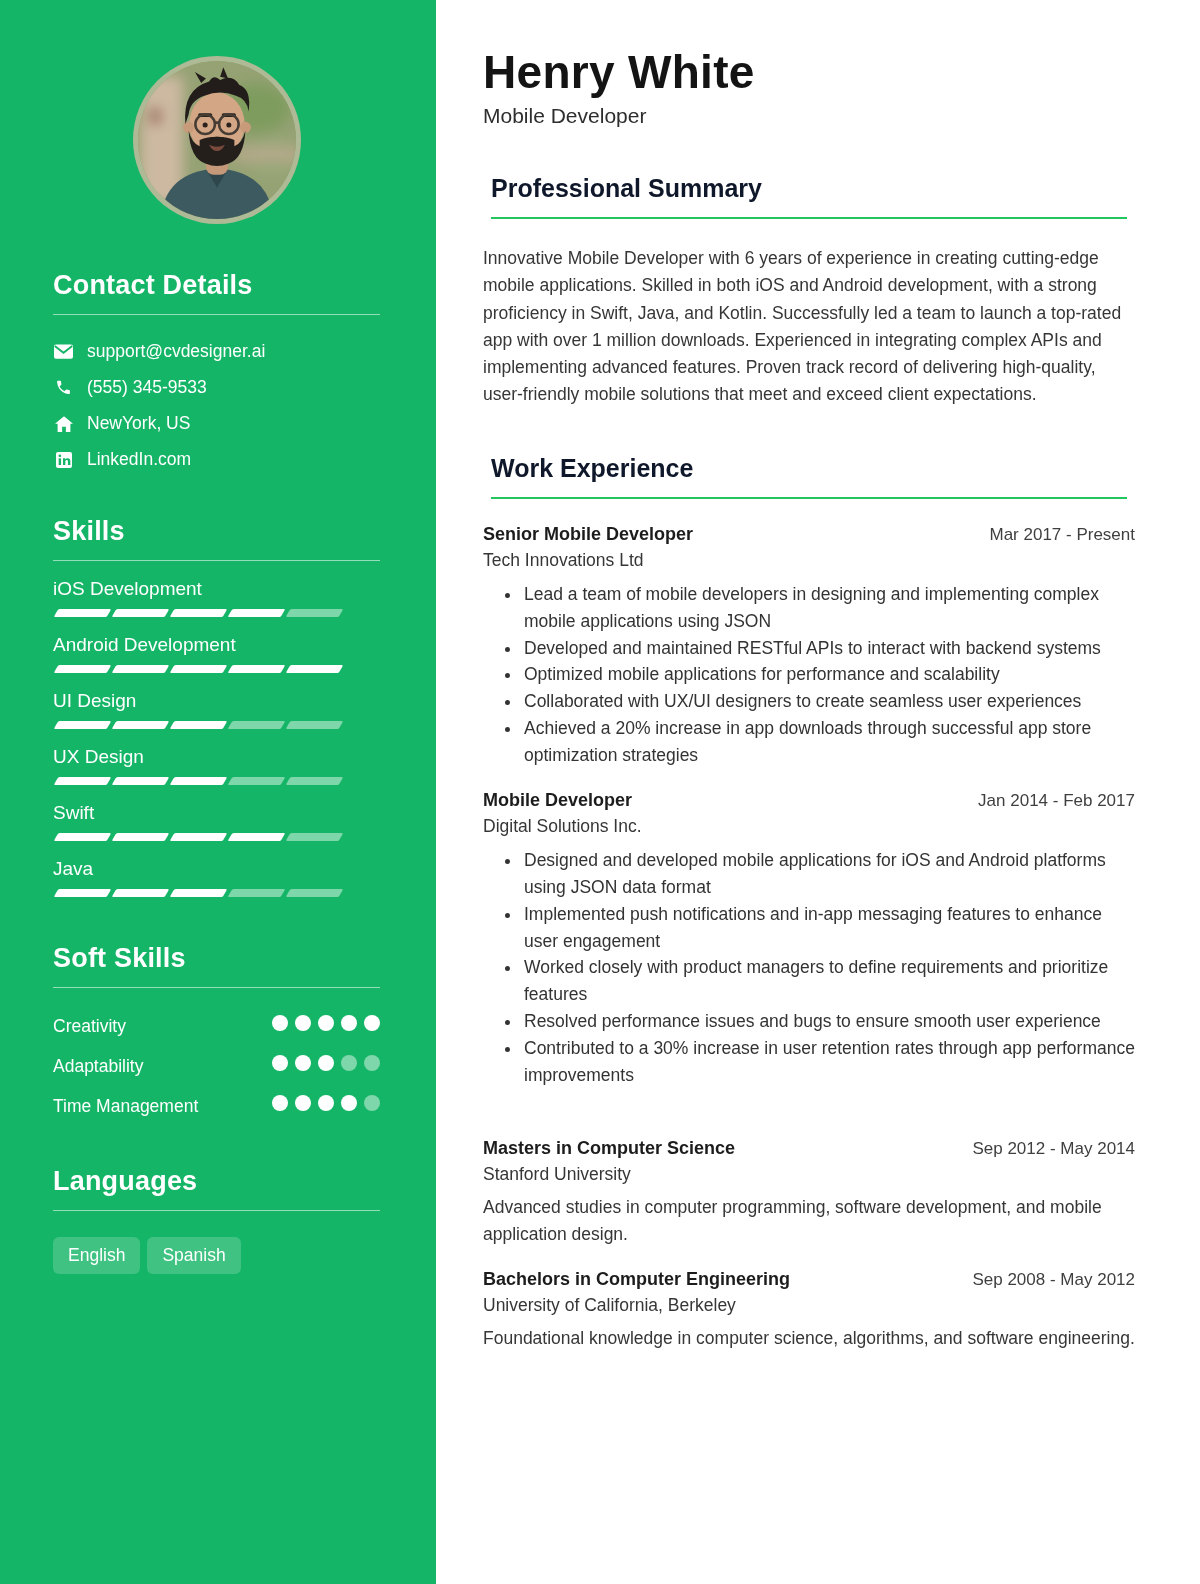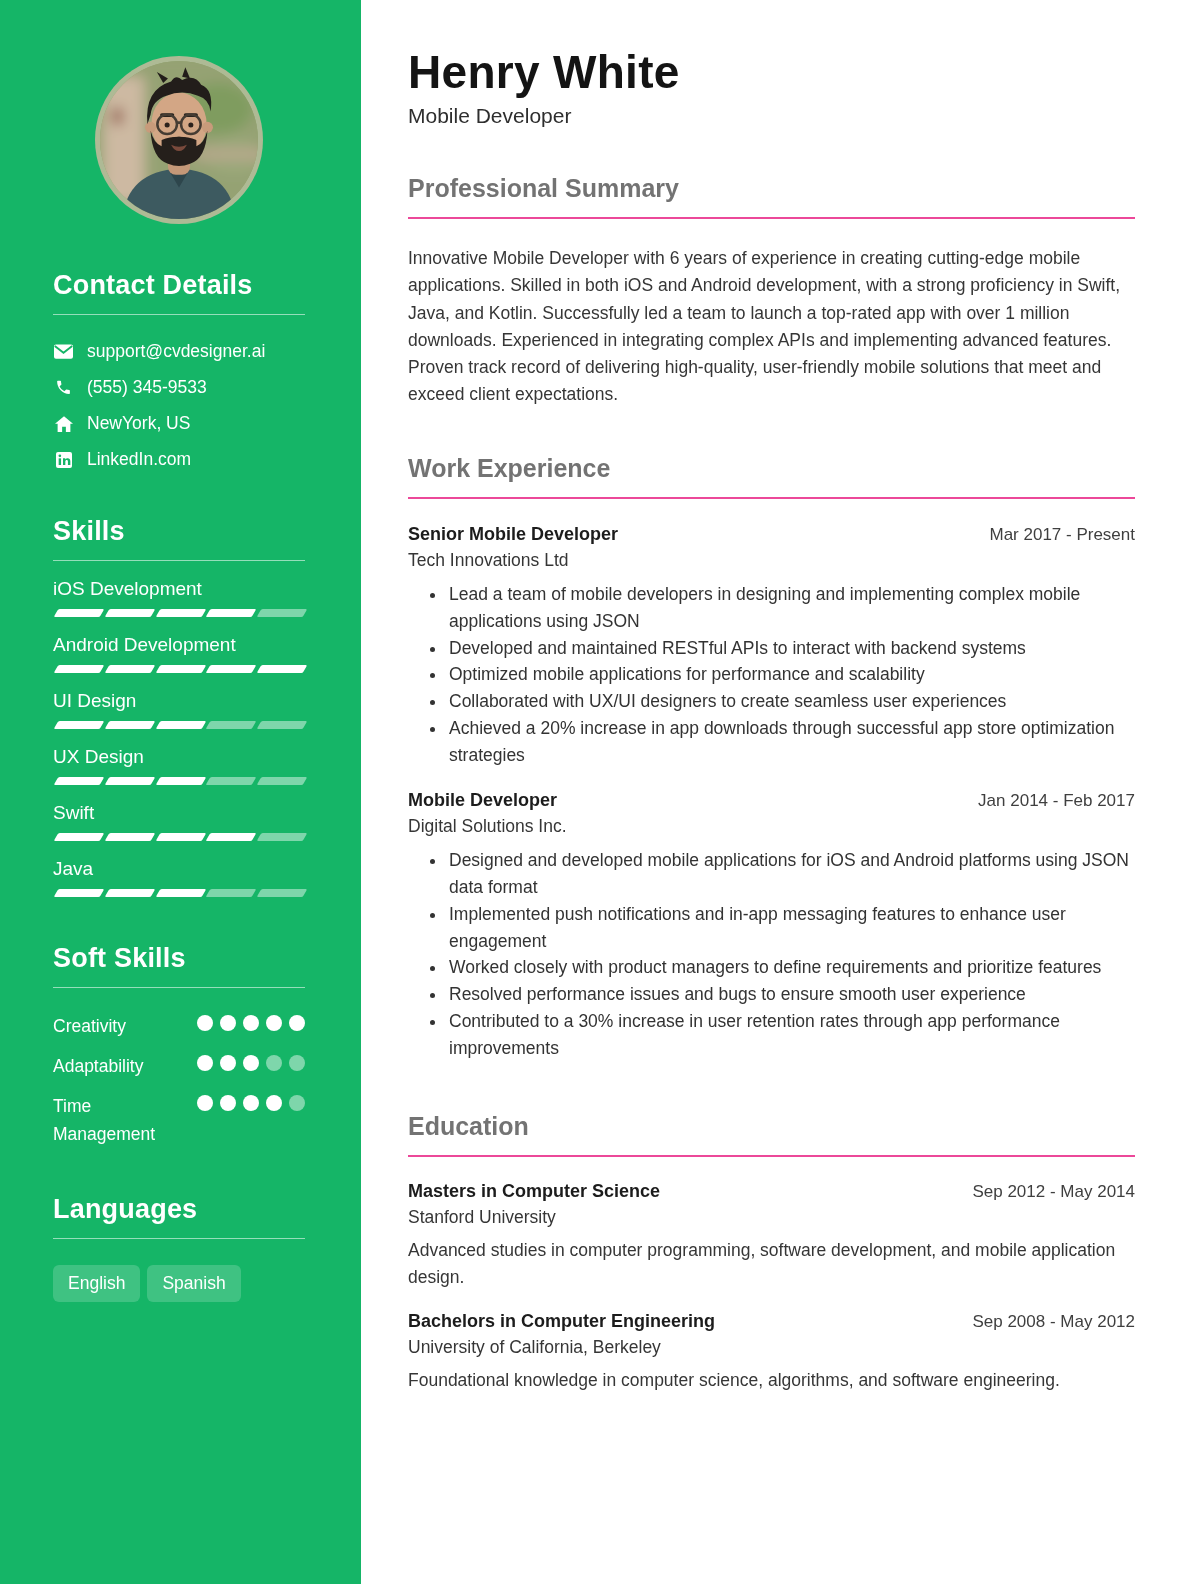--- a/index.html
+++ b/index.html
@@ -2,21 +2,21 @@
 <html><head>
 <meta charset="utf-8">
 <style>
   html,body{margin:0;padding:0;}
   body{
     width:1200px;height:1584px;overflow:hidden;background:#ffffff;
     font-family:"Liberation Sans", sans-serif;display:flex;
   }
   
   .sidebar{
-    width:361px;flex-shrink:0;background:#15b567;color:#ffffff;
+    width:436px;flex-shrink:0;background:#15b567;color:#ffffff;
     box-sizing:border-box;padding:56px 56px 40px 53px;
   }
   .photo-wrap{width:100%;display:flex;justify-content:center;}
   .photo{
     width:158px;height:158px;border-radius:50%;overflow:hidden;
     border:5px solid rgba(255,255,255,0.28);background:#8fa06c;
   }
   .photo svg{display:block;width:100%;height:100%;}
   .side-section{margin-top:46px;}
   .side-heading{
@@ -48,22 +48,22 @@
     padding:8px 15px;font-size:17.5px;
   }
   
   .main{
     flex:1;box-sizing:border-box;padding:48px 65px 0 47px;color:#3a3a3a;
   }
   .name{font-size:46px;font-weight:bold;color:#141414;margin:0;line-height:1.05;letter-spacing:.3px;}
   .role{font-size:21px;color:#2e2e2e;margin-top:8px;}
   .section{margin-top:46px;}
   .section-heading{
-    font-size:25px;font-weight:bold;color:#737373;margin:0;padding-bottom:14px;
-    border-bottom:2px solid #ec4899;
+    font-size:25px;font-weight:bold;color:#0f172a;margin:8px;padding-bottom:14px;
+    border-bottom:2px solid #22c55e;
   }
   .summary-text{
     margin-top:26px;font-size:17.5px;line-height:1.55;color:#363636;
   }
   .job{margin-top:25px;}
   .row-head{display:flex;justify-content:space-between;align-items:baseline;}
   .job-title{font-size:18px;font-weight:bold;color:#1c1c1c;}
   .job-dates{font-size:17px;color:#3f3f3f;white-space:nowrap;}
   .job-company{font-size:17.5px;color:#363636;margin-top:5px;}
   .job ul{margin:10px 0 0 0;padding-left:39px;}
@@ -316,21 +316,20 @@
         <li>Designed and developed mobile applications for iOS and Android platforms using JSON data format</li>
         <li>Implemented push notifications and in-app messaging features to enhance user engagement</li>
         <li>Worked closely with product managers to define requirements and prioritize features</li>
         <li>Resolved performance issues and bugs to ensure smooth user experience</li>
         <li>Contributed to a 30% increase in user retention rates through app performance improvements</li>
       </ul>
     </div>
   </section>
 
   <section class="section" style="margin-top:50px;">
-    <h2 class="section-heading">Education</h2>
 
     <div class="edu">
       <div class="row-head">
         <span class="job-title">Masters in Computer Science</span>
         <span class="job-dates">Sep 2012 - May 2014</span>
       </div>
       <div class="job-company">Stanford University</div>
       <div class="edu-desc">Advanced studies in computer programming, software development, and mobile application design.</div>
     </div>
 

